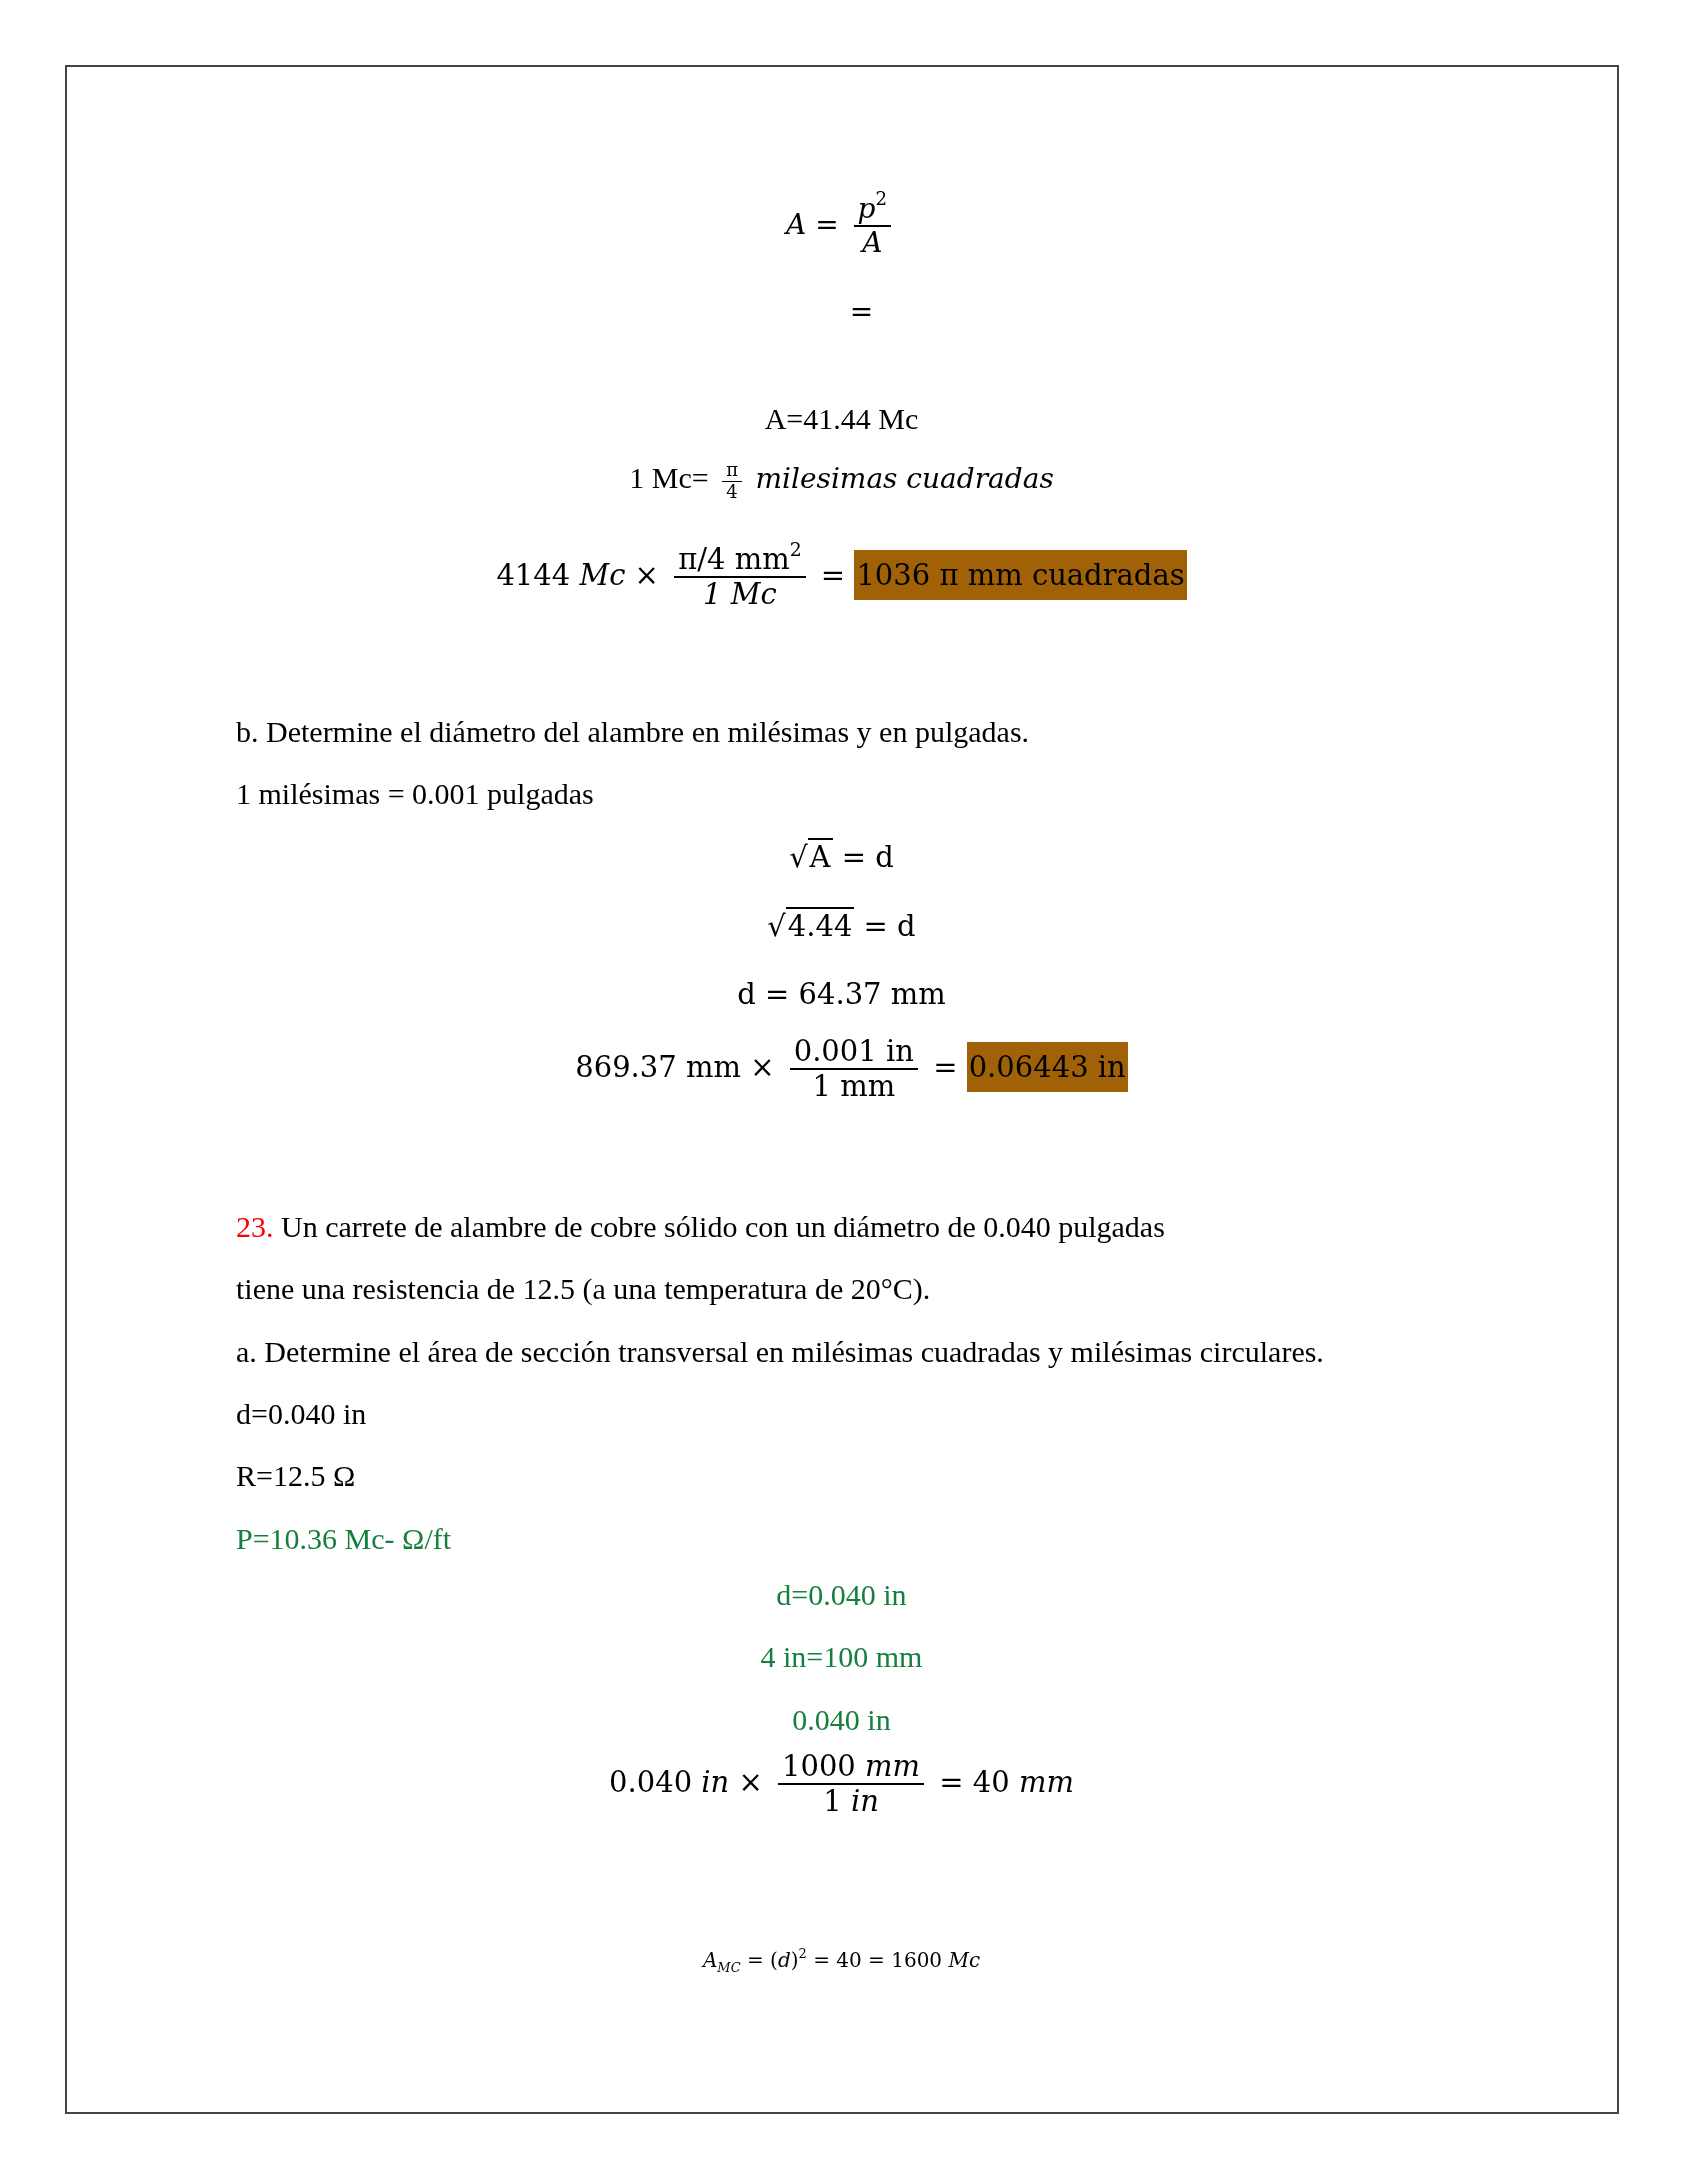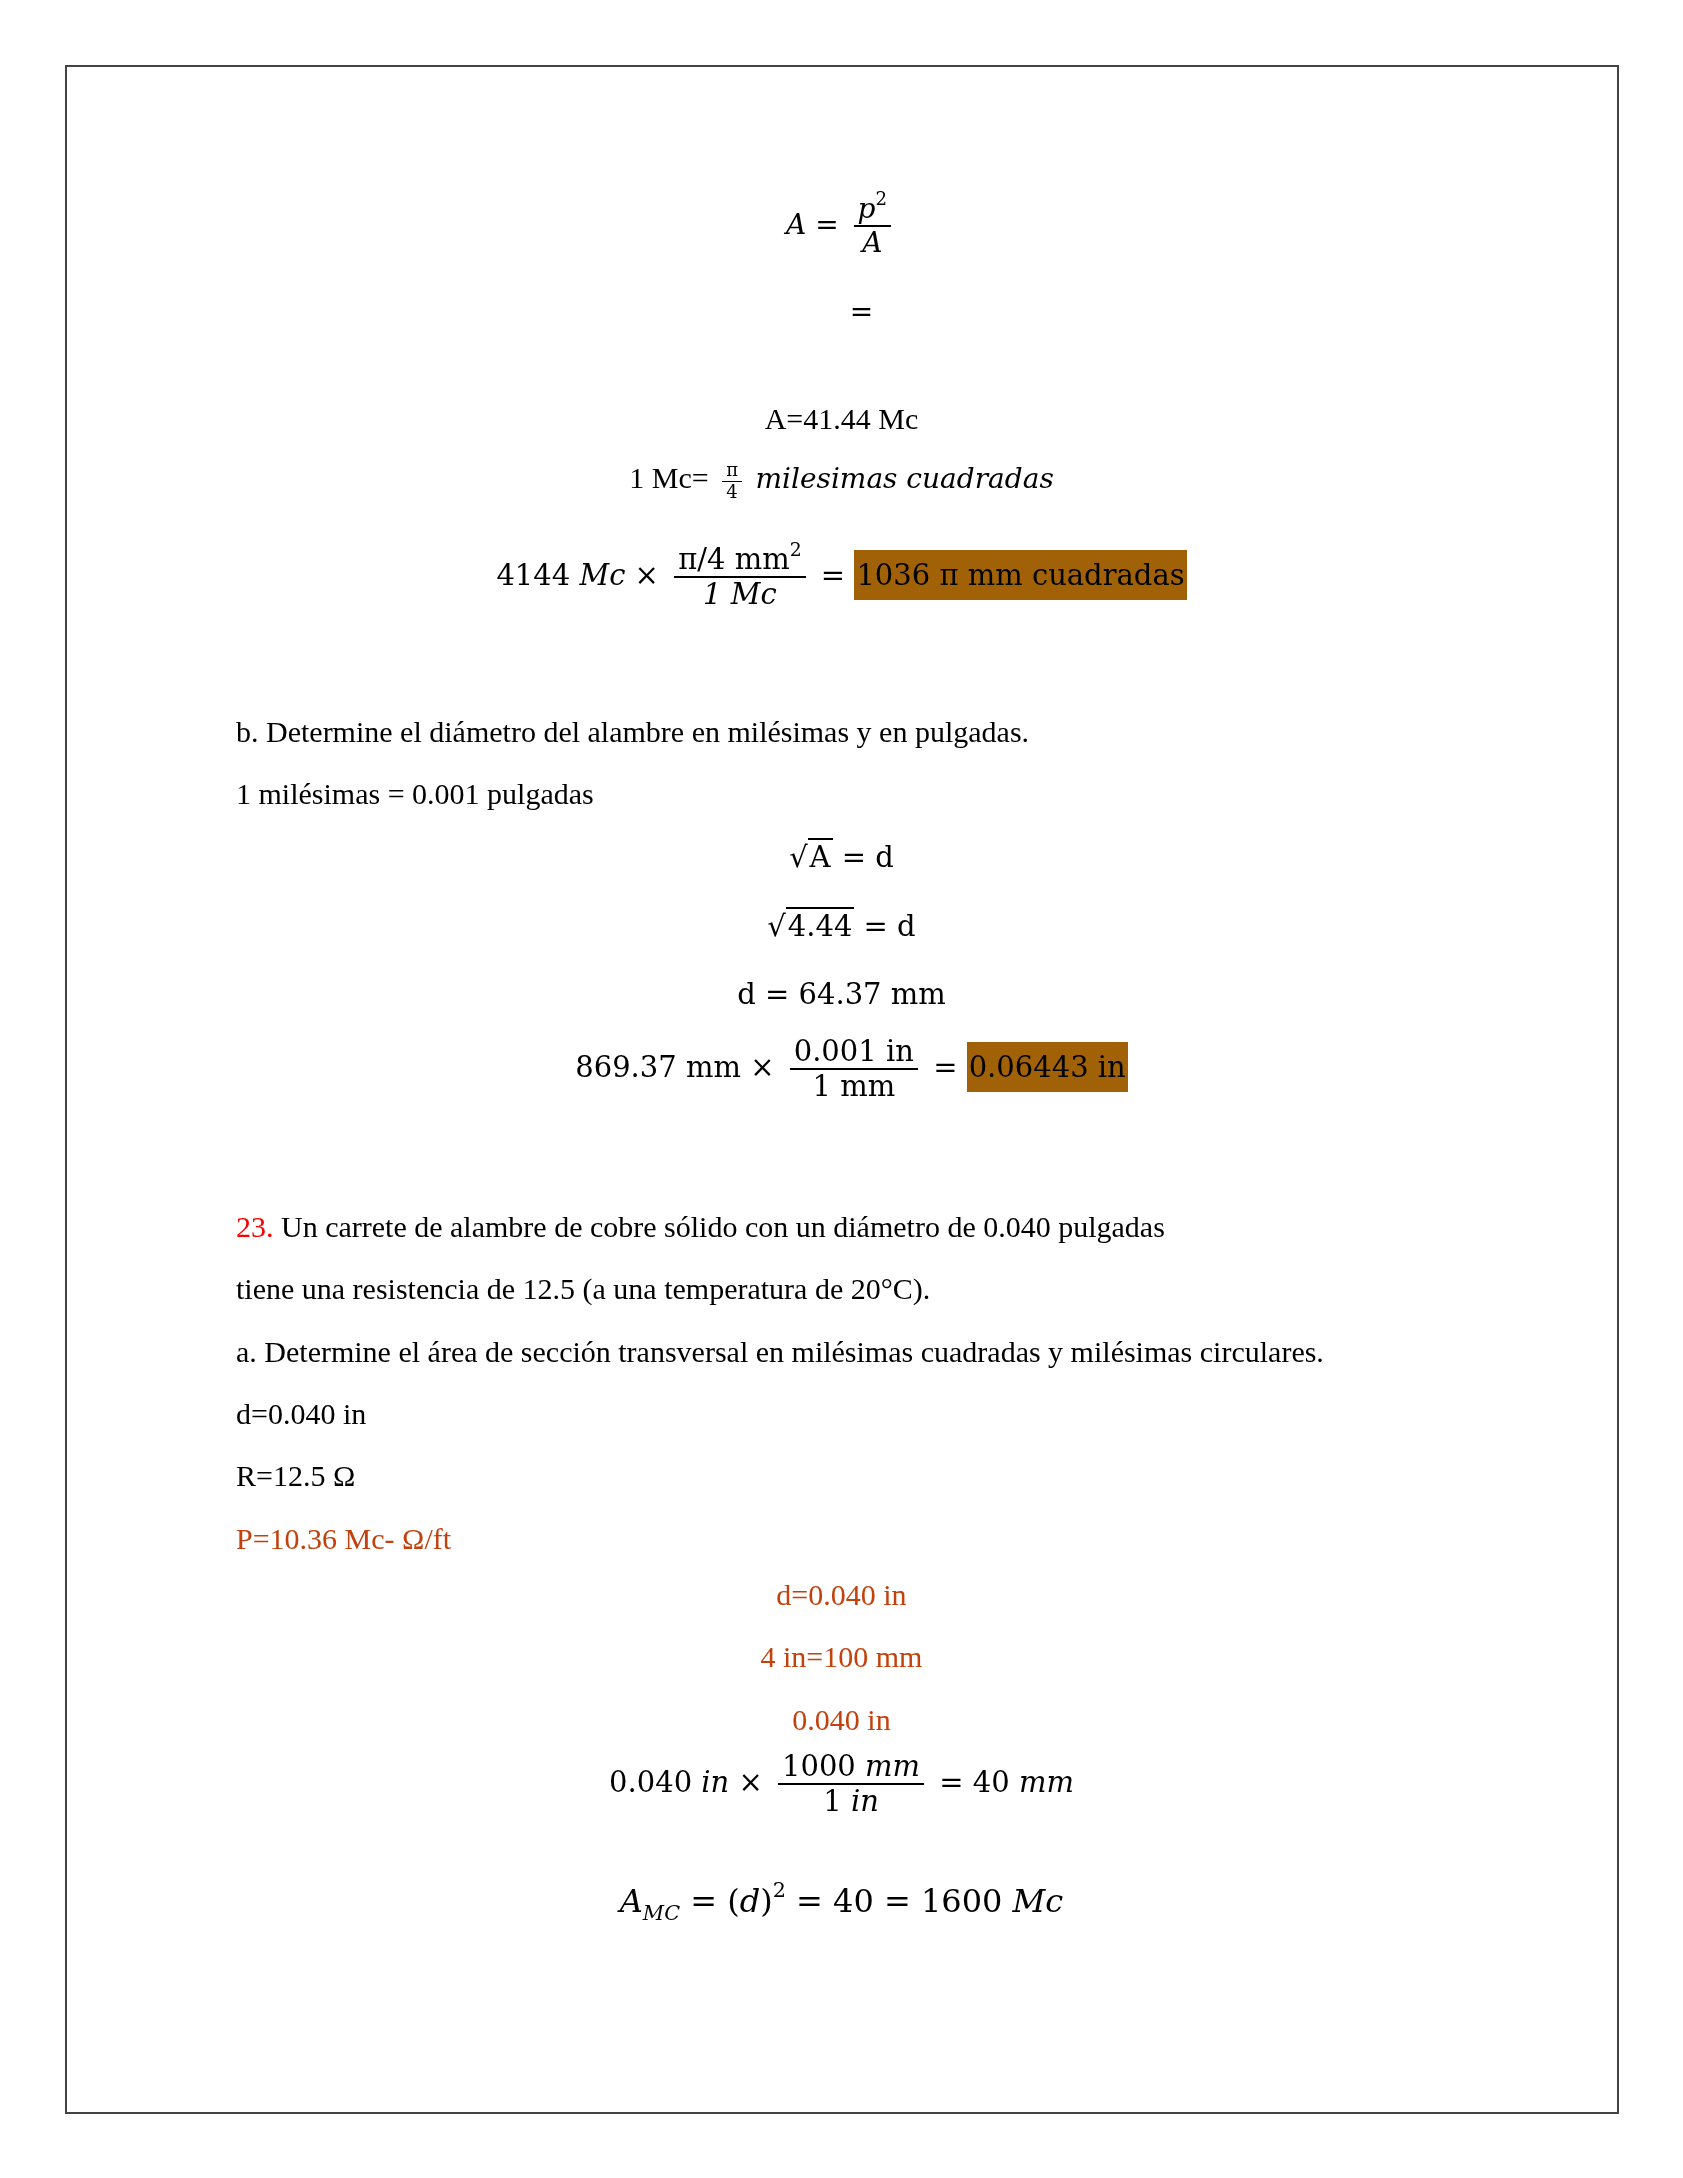--- a/index.html
+++ b/index.html
@@ -18,21 +18,21 @@
   .frac > span { display: block; line-height: 1.15; padding: 0 4px; }
   .frac > .num { border-bottom: 2.5px solid #000; }
   .small-frac { font-size: 18px; }
   .small-frac > .num { border-bottom: 1.5px solid #000; }
   .hl { background: #a16207; padding: 8px 2px; }
   .red { color: #ff0000; }
   .sqrt { display: inline-block; }
   .sqrt .rad { border-top: 2px solid #000; padding: 0 2px; }
   sup { font-size: 0.65em; vertical-align: 0.7em; line-height: 0; }
   sub { font-size: 0.65em; vertical-align: -0.4em; line-height: 0; }
-  .gray { color: #c2410c; }
+  .gray { color: #15803d; }
 </style>
 </head>
 <body>
 
 <div class="page-border"></div>
 
 <div class="ln math c" style="top:193px;">
   <span class="mi">A</span>
   <span>=</span>
   <span class="frac">
@@ -114,19 +114,19 @@
   <span>×</span>
   <span class="frac">
     <span class="num"><span>1000</span> <span class="mi">mm</span></span>
     <span class="den"><span>1</span> <span class="mi">in</span></span>
   </span>
   <span>=</span>
   <span>40</span>
   <span class="mi">mm</span>
 </div>
 
-<div class="ln math c" style="top:1882px; font-size:32px;">
+<div class="ln math c" style="top:1948px; font-size:20px;">
   <span class="mi">A</span><sub class="mi">MC</sub>
   <span>= (</span><span class="mi">d</span><span>)</span><sup>2</sup>
   <span>= 40 = 1600</span>
   <span class="mi">Mc</span>
 </div>
 
 
 </body></html>

